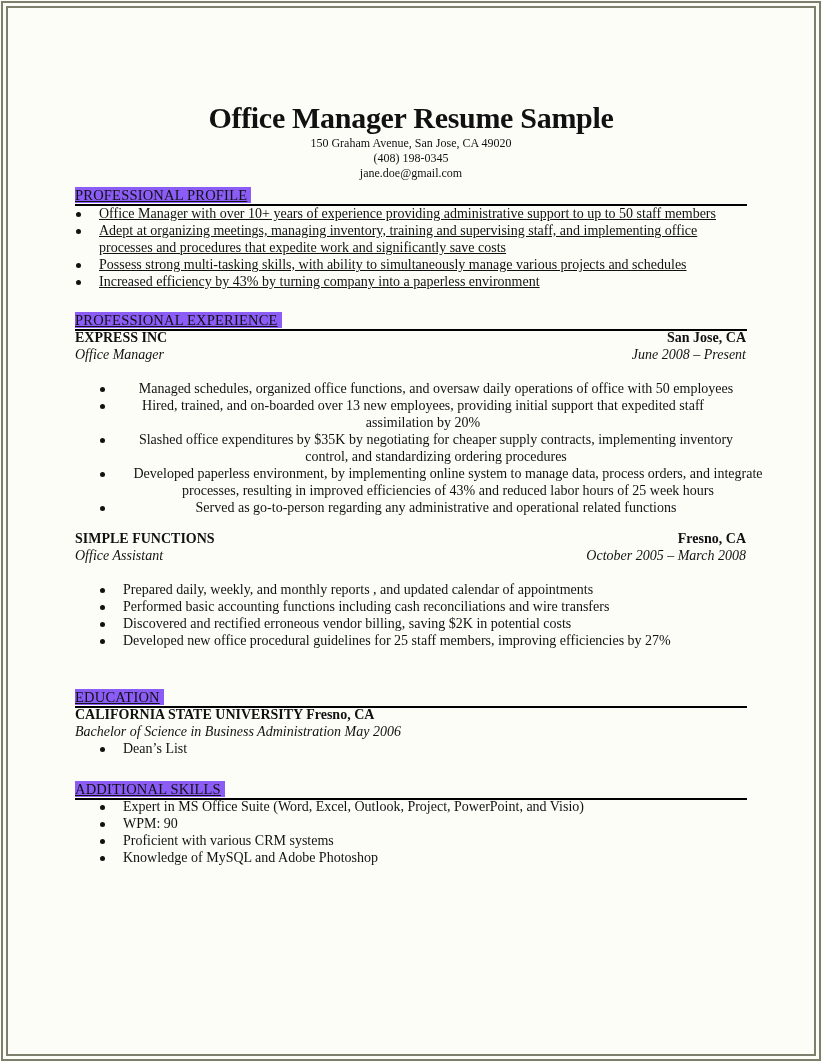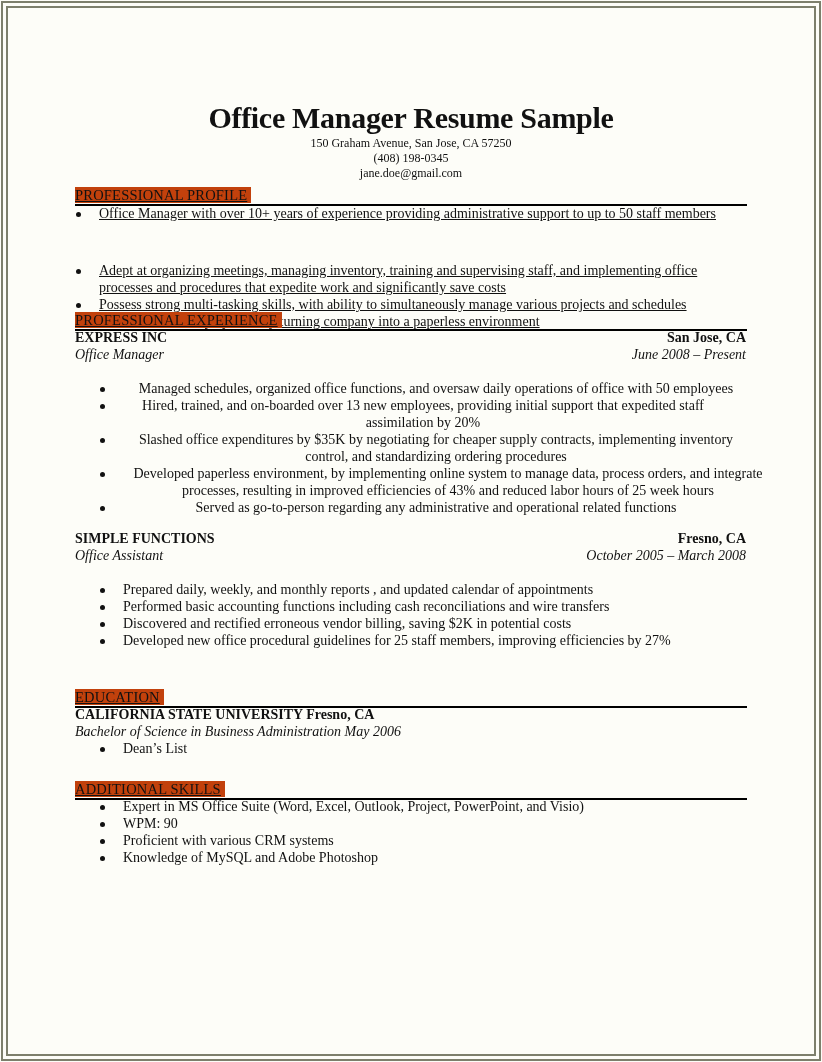--- a/index.html
+++ b/index.html
@@ -54,21 +54,21 @@
       left: 75px;
       width: 672px;
       height: 17px;
       font-size: 14.5px;
       line-height: 16px;
       border-bottom: 2px solid #000;
       box-sizing: content-box;
     }
     .section-head span {
       text-decoration: underline;
-      background: #c2410c;
+      background: #8b5cf6;
       padding-right: 4px;
       letter-spacing: 0.2px;
     }
     .row {
       position: absolute;
       left: 75px;
       width: 671px;
       font-size: 14px;
       line-height: 17px;
       display: flex;
@@ -104,30 +104,30 @@
   </style>
 </head>
 <body>
 
 <div class="frame-outer"></div>
 <div class="frame-inner"></div>
 
 <div class="page">
 
   <div class="title">Office Manager Resume Sample</div>
-  <div class="contact" style="top:136px;">150 Graham  Avenue, San Jose, CA 57250</div>
+  <div class="contact" style="top:136px;">150 Graham  Avenue, San Jose, CA 49020</div>
   <div class="contact" style="top:151px;">(408) 198-0345</div>
   <div class="contact" style="top:166px;">jane.doe@gmail.com</div>
 
   <div class="section-head" style="top:187px;">
     <span>PROFESSIONAL PROFILE</span>
   </div>
   <ul class="bullets profile-list">
     <li>Office Manager with over 10+ years of experience providing administrative support to  up to 50 staff members</li>
-    <li style="width:640px;margin-top:40px;">Adept at organizing meetings, managing inventory, training and supervising staff, and implementing office processes and procedures that expedite work and significantly save costs</li>
+    <li style="width:640px;">Adept at organizing meetings, managing inventory, training and supervising staff, and implementing office processes and procedures that expedite work and significantly save costs</li>
     <li>Possess strong multi-tasking skills, with ability to simultaneously manage various projects and schedules</li>
     <li>Increased efficiency by 43% by turning company into a paperless environment</li>
   </ul>
 
   <div class="section-head" style="top:312px;">
     <span>PROFESSIONAL EXPERIENCE</span>
   </div>
 
   <div class="row bold" style="top:329px;">
     <span>EXPRESS INC</span>

